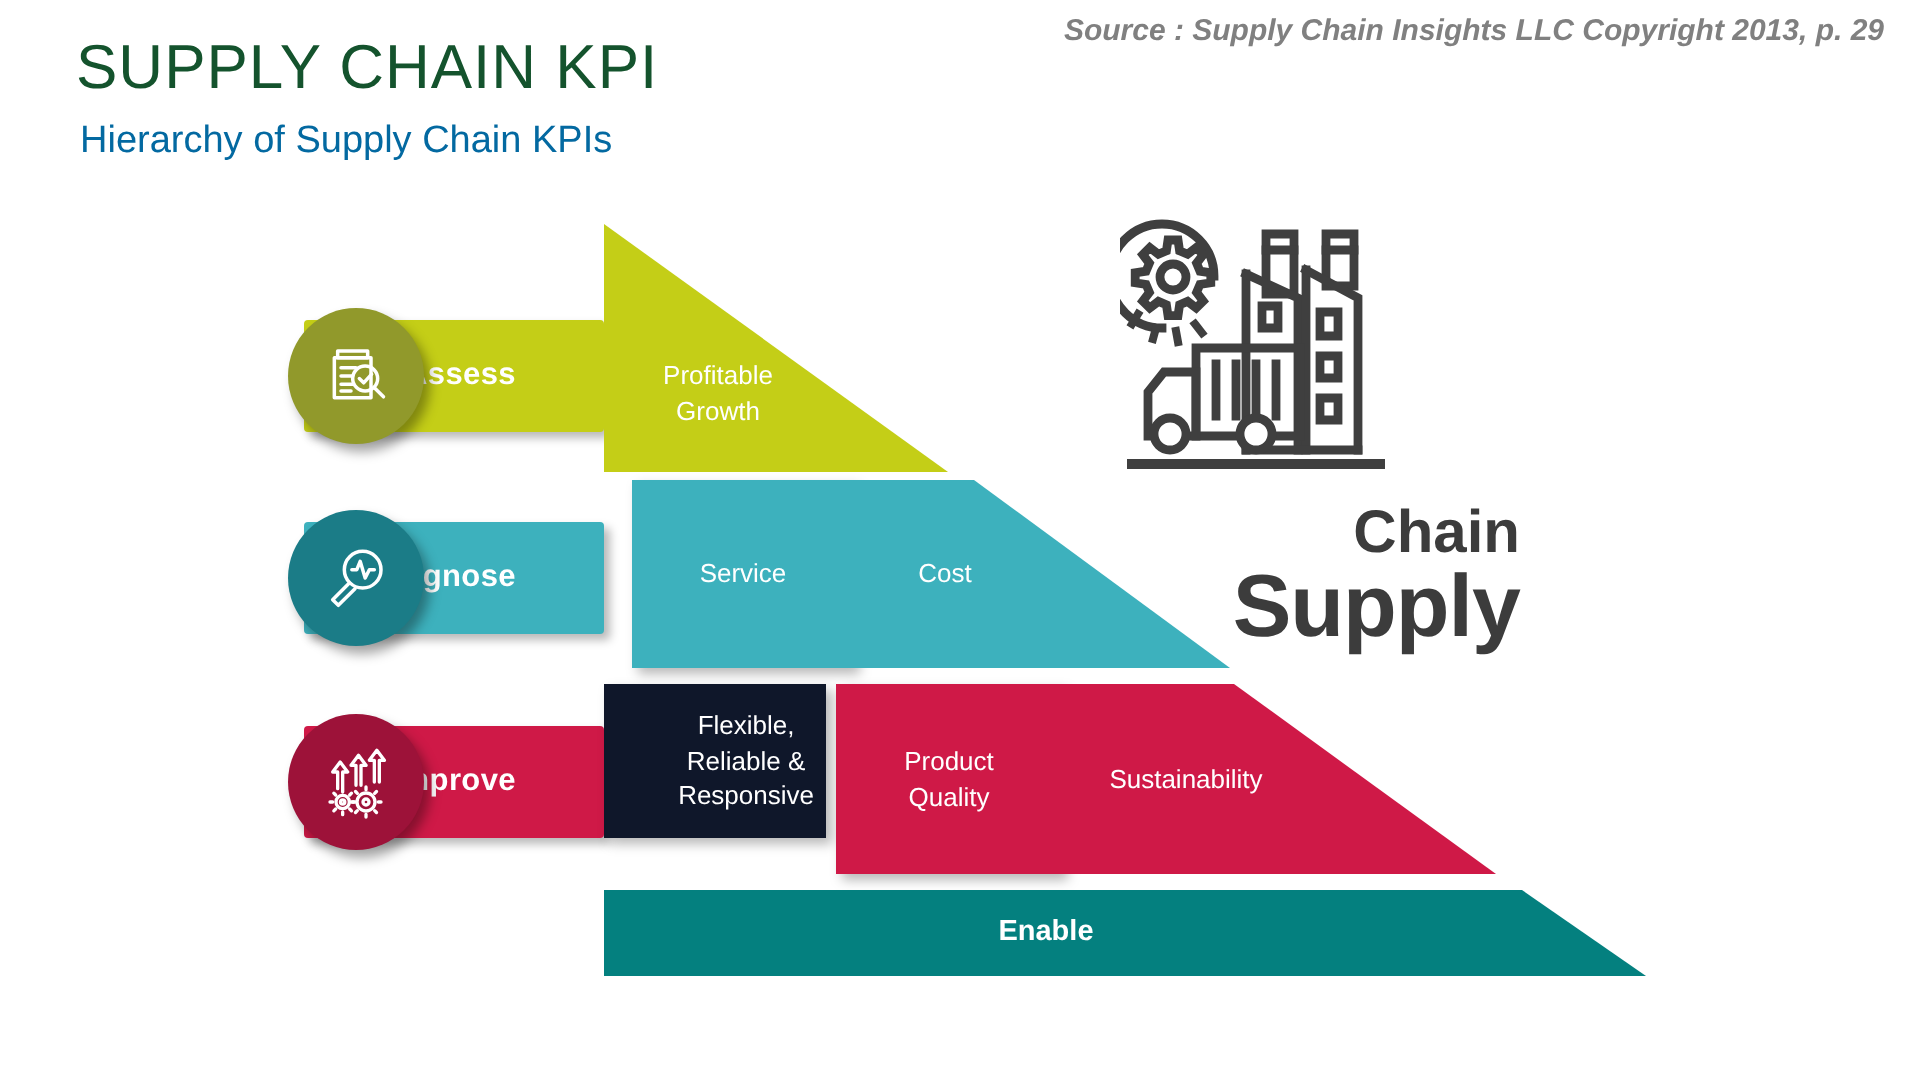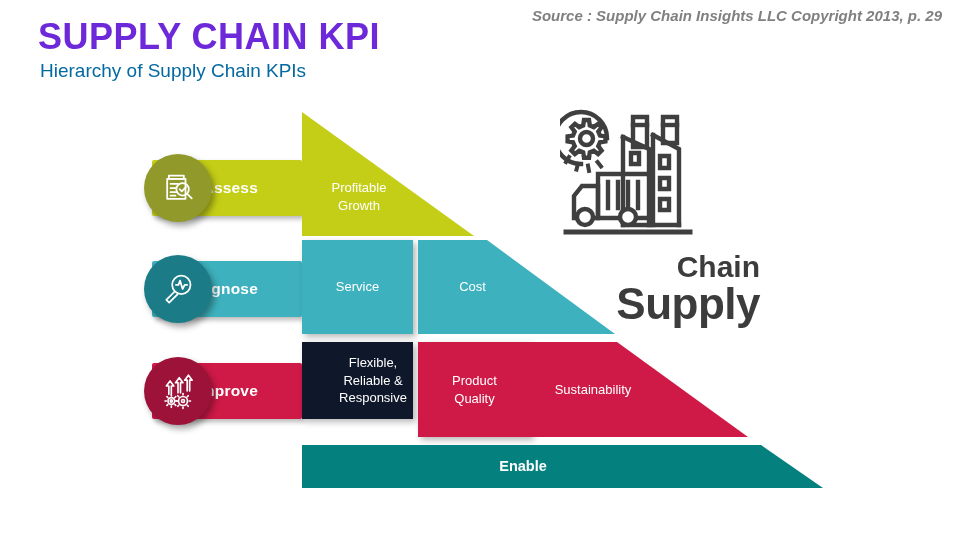--- a/index.html
+++ b/index.html
@@ -15,24 +15,24 @@
     overflow: hidden;
     font-family: "Liberation Sans", sans-serif;
     color: #3f3f3f;
   }
 
   
   #slide-title {
     position: absolute;
     left: 38px;
     top: 16px;
-    font-size: 36px;
-    font-weight: bold;
+    font-size: 31px;
+    font-weight: normal;
     letter-spacing: 0.5px;
-    color: #6d28d9;
+    color: #14532d;
     white-space: nowrap;
   }
   #slide-subtitle {
     position: absolute;
     left: 40px;
     top: 60px;
     font-size: 19px;
     font-weight: normal;
     color: #0369a1;
     white-space: nowrap;
@@ -154,21 +154,21 @@
 <div class="row-circle" style="left:144px; top:255px; background:#1b7c87;">
   <span>
     <svg width="40" height="40" viewBox="0 0 48 48" fill="none" stroke="#ffffff" stroke-width="2.1" stroke-linecap="round" stroke-linejoin="round">
       <circle cx="28" cy="19" r="11"></circle>
       <path d="M20 27L10 37l3.4 3.4L23.4 30.4"></path>
       <path d="M21.5 19h3l2-5 3 10 2.5-5h3"></path>
     </svg>
   </span>
 </div>
 
-<div class="block" style="left:302px; top:240px; width:111px; height:94px; background:#3db1bd;">
+<div class="block" style="left:316px; top:240px; width:111px; height:94px; background:#3db1bd;">
   <span class="btxt" style="white-space:pre-line;">Service</span>
 </div>
 
 <div class="block" style="left:418px; top:240px; width:197px; height:94px; background:#3db1bd;
             clip-path: polygon(0 0, 69px 0, 100% 100%, 0 100%); text-align: center;">
   <span class="btxt" style="white-space:pre-line; margin-right:88px;">Cost</span>
 </div>
 
 <div class="row-label-bar" style="left:152px; top:363px; width:150px; background:#cf1947;">
   <span class="row-label-text">Improve</span>

